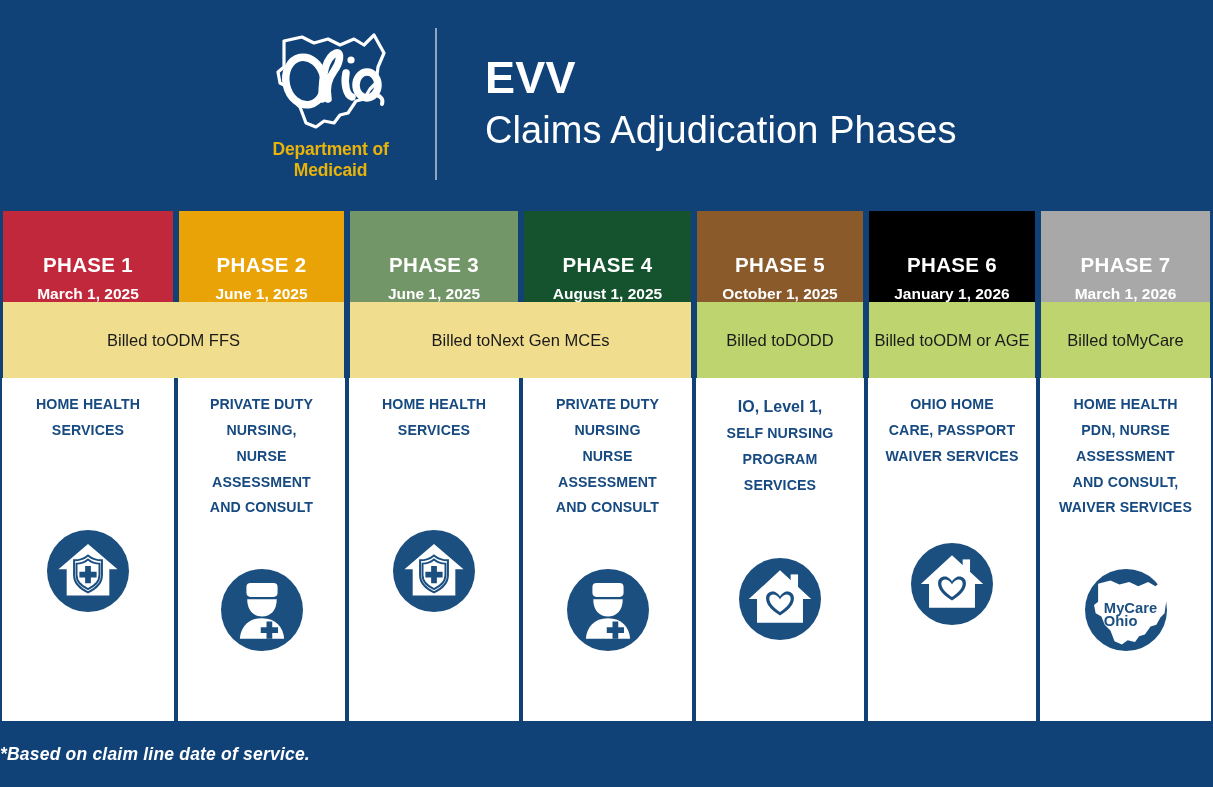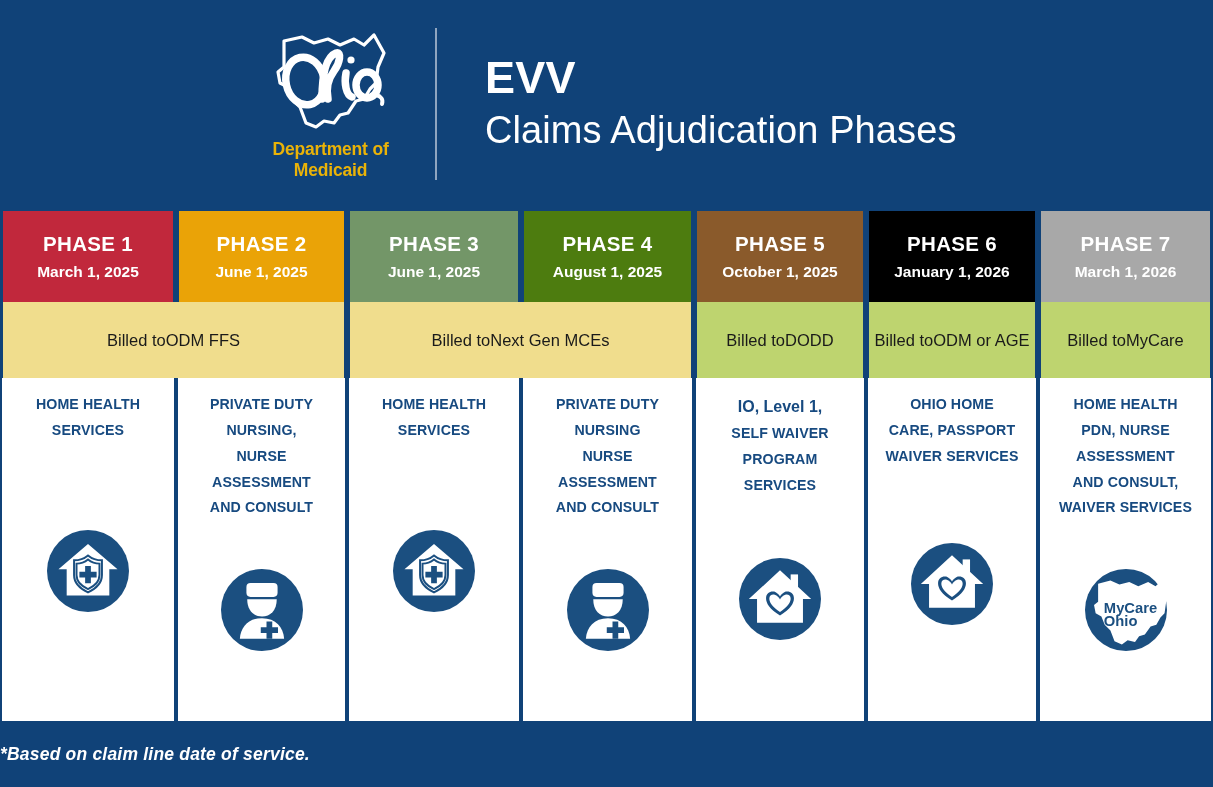--- a/index.html
+++ b/index.html
@@ -81,21 +81,21 @@
   .phase-row {
     display: flex;
     height: 94px;
     width: 100%;
     border-top: 3px solid #104278;
   }
   .phase-cell {
     display: flex;
     flex-direction: column;
     align-items: center;
-    justify-content: center;
+    justify-content: flex-end;
     color: #ffffff;
     border-left: 3px solid #104278;
     border-right: 3px solid #104278;
     text-align: center;
   }
   .phase-name {
     font-size: 20.5px;
     font-weight: bold;
     letter-spacing: .3px;
     line-height: 1.1;
@@ -225,21 +225,21 @@
           <div class="phase-date">March 1, 2025</div>
         </div>
         <div class="phase-cell" style="background: rgb(234, 163, 7); flex: 0 0 171px;">
           <div class="phase-name">PHASE 2</div>
           <div class="phase-date">June 1, 2025</div>
         </div>
         <div class="phase-cell" style="background: rgb(115, 150, 104); flex: 0 0 174px;">
           <div class="phase-name">PHASE 3</div>
           <div class="phase-date">June 1, 2025</div>
         </div>
-        <div class="phase-cell" style="background: #4d7c0f; flex: 0 0 173px;">
+        <div class="phase-cell" style="background: #14532d; flex: 0 0 173px;">
           <div class="phase-name">PHASE 4</div>
           <div class="phase-date">August 1, 2025</div>
         </div>
         <div class="phase-cell" style="background: rgb(138, 90, 43); flex: 0 0 172px;">
           <div class="phase-name">PHASE 5</div>
           <div class="phase-date">October 1, 2025</div>
         </div>
         <div class="phase-cell" style="background: rgb(0, 0, 0); flex: 0 0 172px;">
           <div class="phase-name">PHASE 6</div>
           <div class="phase-date">January 1, 2026</div>
@@ -334,21 +334,21 @@
               <rect x="31" y="17" width="38" height="17" rx="5" fill="#fff"></rect>
               <path d="M32 37 C32 51 40 58 50 58 C60 58 68 51 68 37 Z" fill="#fff"></path>
               <path d="M50 60 C33 60 24 71 23 85 L77 85 C76 71 67 60 50 60 Z" fill="#fff"></path>
               <path d="M55.5 64 L62.5 64 L62.5 71 L69.5 71 L69.5 78 L62.5 78 L62.5 85 L55.5 85 L55.5 78 L48.5 78 L48.5 71 L55.5 71 Z" fill="#1b4f80"></path>
             </svg>
           </div>
         </div>
         <div class="svc-cell" style="flex: 0 0 172px;">
           <div class="svc-text">
             <div class="mixed">IO, Level 1,</div>
-            <div>SELF WAIVER</div>
+            <div>SELF NURSING</div>
             <div>PROGRAM</div>
             <div>SERVICES</div>
           </div>
           <div class="icon-wrap">
             <svg class="icon-circle" viewBox="0 0 100 100">
               <circle cx="50" cy="50" r="50" fill="#1b4f80"></circle>
               <path d="M63 20 L72 20 L72 37 L63 37 Z" fill="#fff"></path>
               <path d="M50 15 L88 50 L78 50 L78 79 L22 79 L22 50 L12 50 Z" fill="#fff"></path>
               <path d="M50 70 C37 62 33 55 33 49 C33 43 38 40 43 41 C46 42 49 45 50 47 C51 45 54 42 57 41 C62 40 67 43 67 49 C67 55 63 62 50 70 Z" fill="#1b4f80"></path>
               <path d="M50 66 C40 59 37 54 37 49.5 C37 46 40 44 43.5 44.8 C46.5 45.5 49 48.5 50 50.5 C51 48.5 53.5 45.5 56.5 44.8 C60 44 63 46 63 49.5 C63 54 60 59 50 66 Z" fill="#fff"></path>

